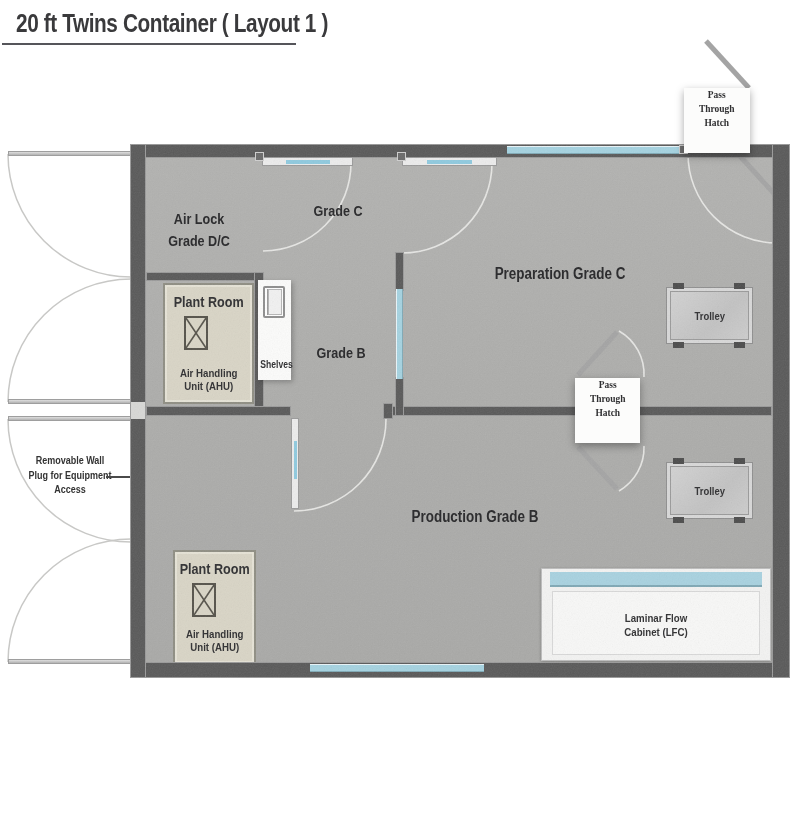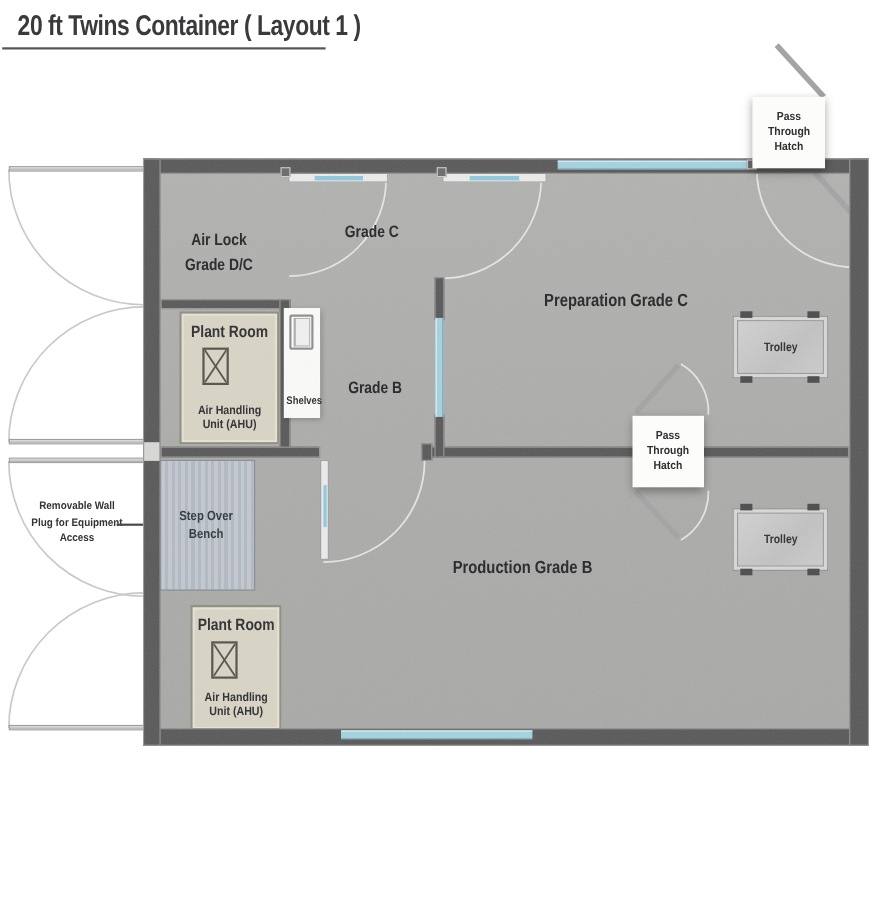--- a/index.html
+++ b/index.html
@@ -41,21 +41,21 @@
   .trolley{position:absolute;border:1px solid #8f8f8f;background:#d8d8d8;padding:3px;box-sizing:border-box;z-index:4;}
   .trolley .deck{position:relative;width:100%;height:100%;border:1px solid #9a9a9a;box-sizing:border-box;
     background:linear-gradient(135deg,#d2d2d2 0%,#c2c2c2 60%,#cccccc 100%);display:flex;align-items:center;justify-content:center;}
   .trolley-label{font-size:11px;font-weight:700;color:#2f2f31;transform:scaleX(.86);}
   .wheel{position:absolute;width:11px;height:6px;background:#4c4c4c;z-index:4;}
   .lfc{position:absolute;background:#f3f3f2;border:1px solid #bdbdbd;box-shadow:0 1px 3px rgba(0,0,0,.25);box-sizing:border-box;z-index:4;}
   .lfc .strip{position:absolute;left:8px;right:8px;top:3px;height:13px;background:#a8d2e0;border-bottom:2px solid #7fa8b5;}
   .lfc .bay{position:absolute;left:10px;right:10px;top:22px;bottom:5px;background:#f8f8f7;border:1px solid #d8d8d8;}
   .lfc-label{position:absolute;left:0;right:0;top:42px;text-align:center;font-size:11px;font-weight:700;color:#2f2f31;line-height:1.3;white-space:pre-line;transform:scaleX(.88);}
   .hatch{position:absolute;background:#fcfcfb;box-shadow:0 3px 8px rgba(0,0,0,.35);z-index:7;
-    display:flex;align-items:center;justify-content:center;}
+    display:flex;align-items:flex-start;justify-content:center;font-family:Liberation Serif, serif;}
   .hatch-label{font-size:10.5px;font-weight:700;color:#2f2f31;text-align:center;line-height:1.32;white-space:pre-line;transform:scaleX(.9);}
   
   .lbl{position:absolute;text-align:center;color:#2e2e30;font-weight:700;z-index:8;transform:scaleX(.84);white-space:pre-line;}
   .annotation{position:absolute;text-align:center;color:#333;font-weight:700;font-size:10px;line-height:1.45;z-index:8;white-space:pre-line;transform:scaleX(.9);}
   .leader{position:absolute;height:2px;background:#4a4a4a;z-index:8;}
   svg.lines{position:absolute;left:0;top:0;z-index:2;pointer-events:none;}
   svg.noise{position:absolute;left:130px;top:144px;z-index:6;pointer-events:none;opacity:.33;}
 </style>
 </head>
 <body>
@@ -129,24 +129,20 @@
   </div>
 
   <div class="shelves" style="left:258px;top:280px;width:33px;height:100px;">
     <div class="cab-icon">
       <div class="hinge"></div>
         <div class="door"></div>
     </div>
     <div class="shelves-label">Shelves</div>
   </div>
 
-  <div class="bench" style="left:143px;top:418px;width:89px;height:119px;">
-    <div class="bench-label">Step Over
-Bench</div>
-  </div>
 
   <div class="trolley" style="left:666px;top:287px;width:87px;height:57px;">
     <div class="deck">
         <span class="trolley-label">Trolley</span>
       </div>
   </div>
   <div class="wheel" style="left:673px;top:283px;"></div>
   <div class="wheel" style="left:734px;top:283px;"></div>
   <div class="wheel" style="left:673px;top:342px;"></div>
   <div class="wheel" style="left:734px;top:342px;"></div>
@@ -154,20 +150,26 @@
   <div class="trolley" style="left:666px;top:462px;width:87px;height:57px;">
     <div class="deck">
         <span class="trolley-label">Trolley</span>
       </div>
   </div>
   <div class="wheel" style="left:673px;top:458px;"></div>
   <div class="wheel" style="left:734px;top:458px;"></div>
   <div class="wheel" style="left:673px;top:517px;"></div>
   <div class="wheel" style="left:734px;top:517px;"></div>
 
+  <div class="lfc" style="left:541px;top:568px;width:230px;height:93px;">
+    <div class="strip"></div>
+    <div class="bay"></div>
+    <div class="lfc-label">Laminar Flow
+Cabinet (LFC)</div>
+  </div>
 
   <div class="slide-door" style="left:262px;top:157px;width:91px;">
     <div class="pane" style="left:23px;width:44px;"></div>
   </div>
   <div class="slide-door" style="left:402px;top:157px;width:95px;">
     <div class="pane" style="left:24px;width:45px;"></div>
   </div>
   <div class="swing-door" style="left:291px;top:418px;height:91px;">
     <div class="pane" style="top:22px;height:38px;"></div>
   </div>

